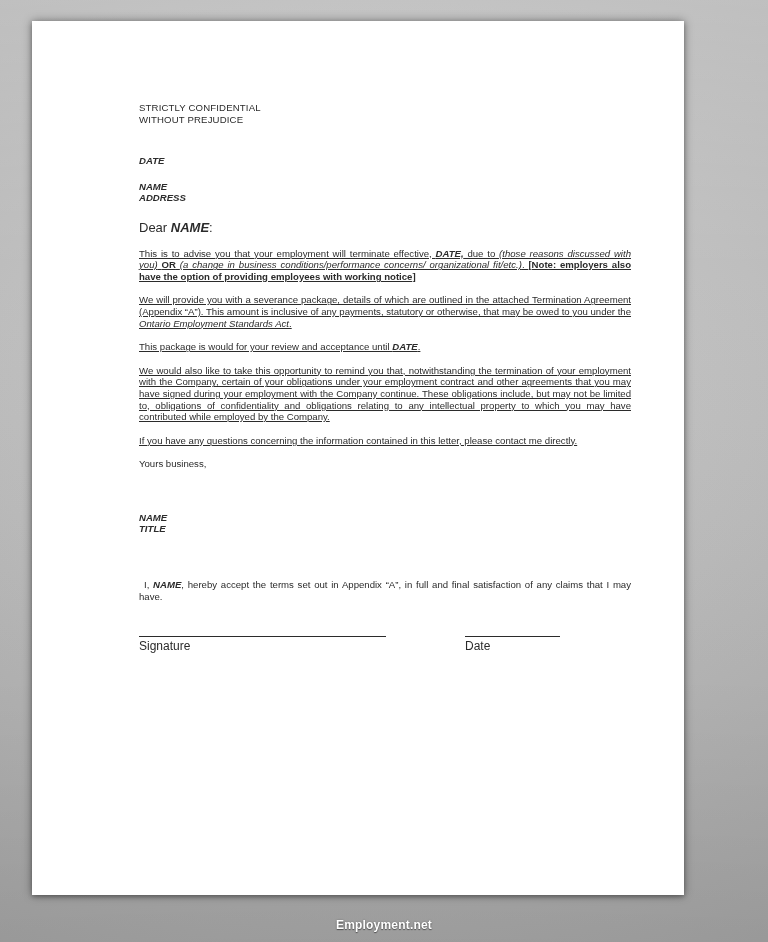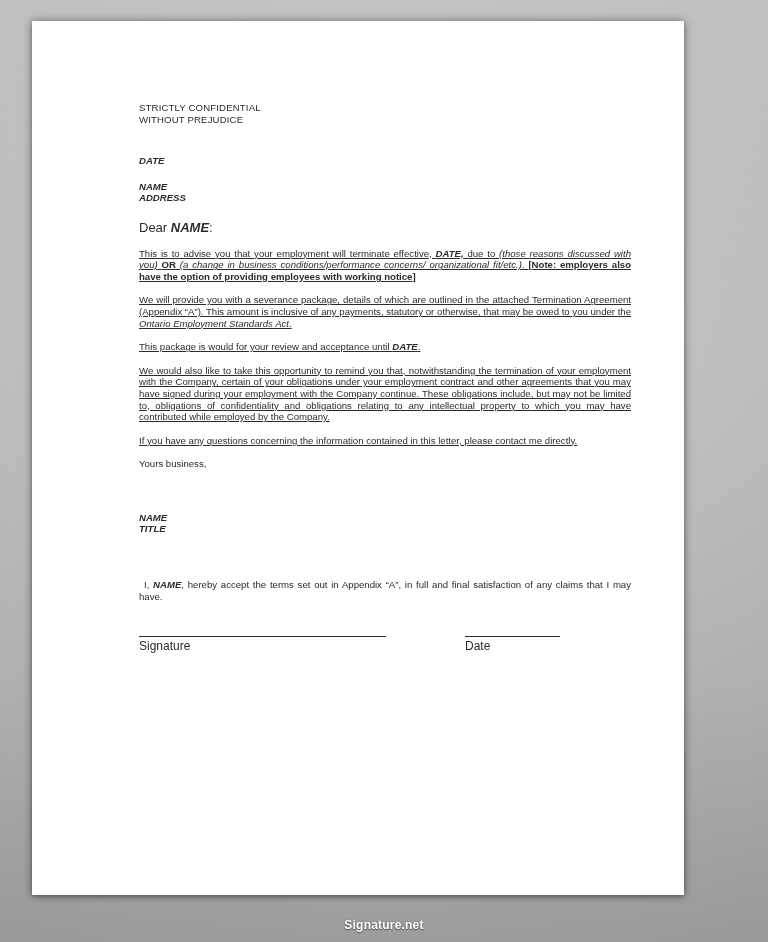--- a/index.html
+++ b/index.html
@@ -206,14 +206,14 @@
       <div class="sig-row">
         <div class="sig-line signature"></div>
         <div class="sig-line date"></div>
         <div class="sig-label signature">Signature</div>
         <div class="sig-label date">Date</div>
       </div>
 
     </div>
   </div>
 
-  <div class="watermark">Signature.net</div>
+  <div class="watermark">Employment.net</div>
 </div>
 
 </body></html>

